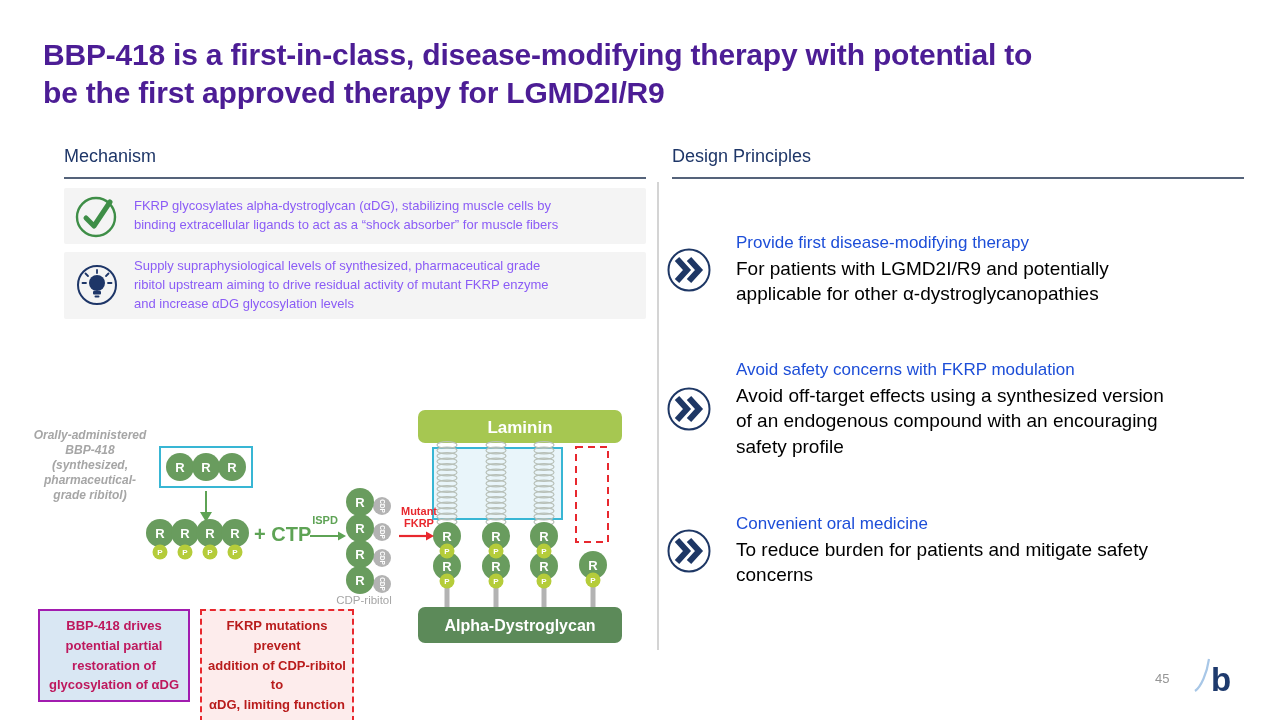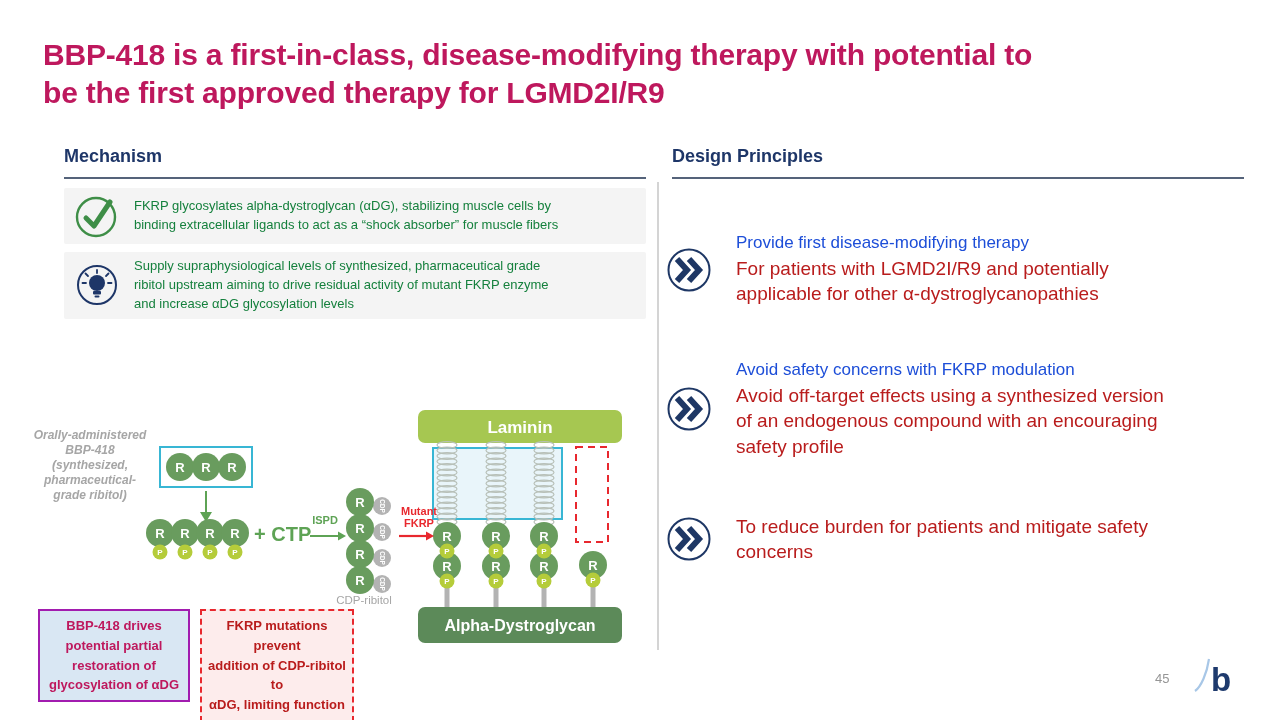--- a/index.html
+++ b/index.html
@@ -1,37 +1,37 @@
 <!DOCTYPE html>
 <html><head>
 <meta charset="utf-8">
 <style>
   * { margin:0; padding:0; box-sizing:border-box; }
   html,body { width:1280px; height:720px; }
   body { font-family:"Liberation Sans", sans-serif; background:#ffffff; position:relative; overflow:hidden; }
   .abs { position:absolute; }
 
   .title { left:43px; top:36px; width:1200px; font-size:30px; font-weight:bold;
-           color:#be185d; line-height:1.28; white-space:pre-line; letter-spacing:-0.2px; }
-
-  .col-head { font-size:18px; font-weight:bold; color:#1e3668; }
+           color:#4c1d95; line-height:1.28; white-space:pre-line; letter-spacing:-0.2px; }
+
+  .col-head { font-size:18px; font-weight:normal; color:#1e3668; }
   .rule { height:2px; background:#55637a; }
 
   .mech-list { left:64px; top:188px; width:582px; }
   .mech-row { display:flex; align-items:center; gap:14px; background:#f4f4f4;
               padding:5px 8px 5px 10px; margin-bottom:8px; border-radius:2px; }
   .mech-row svg { flex:0 0 46px; }
-  .mech-text { font-size:13px; color:#15803d; line-height:1.45; white-space:pre-line; }
+  .mech-text { font-size:13px; color:#8b5cf6; line-height:1.45; white-space:pre-line; }
 
   .divider { left:657px; top:182px; width:2px; height:468px; background:#d4d4d4; }
 
   .dp-item { left:666px; display:flex; align-items:center; }
   .dp-item svg { flex:0 0 46px; margin-right:24px; }
   .dp-title { font-size:17px; font-weight:normal; color:#1d4ed8; margin-bottom:3px; }
-  .dp-body { font-size:19px; color:#b91c1c; line-height:1.33; white-space:pre-line; width:534px; }
+  .dp-body { font-size:19px; color:#000000; line-height:1.33; white-space:pre-line; width:534px; }
 
   .diagram { left:30px; top:395px; width:630px; height:325px; }
 
   .oral-label { left:22px; top:428px; width:136px; text-align:center; font-size:12px;
                 font-weight:bold; color:#a6a6a6; line-height:15px; white-space:pre-line;font-style:italic; }
 
   .callout { text-align:center; font-weight:bold; font-size:13px; line-height:1.52;
              white-space:pre-line; padding:5px 2px; }
   .callout.blue { left:38px; top:609px; width:152px; background:#d9e7f3;
                   border:2px solid #a21caf; color:#be185d; }
@@ -109,20 +109,21 @@
     </div>
   </div>
 
   <div class="abs dp-item" style="top:514px;">
     <svg width="46" height="46" viewBox="0 0 46 46">
       <circle cx="23" cy="23" r="20.5" fill="#ffffff" stroke="#1e3765" stroke-width="2"></circle>
       <path d="M11 12 L21 23 L11 34" fill="none" stroke="#1e3765" stroke-width="6"></path>
       <path d="M23 12 L33 23 L23 34" fill="none" stroke="#1e3765" stroke-width="6"></path>
     </svg>
     <div>
+      <div class="dp-title">Convenient oral medicine</div>
       <div class="dp-body">To reduce burden for patients and mitigate safety
 concerns</div>
     </div>
   </div>
 
   <svg class="abs diagram" width="630" height="325" viewBox="0 0 630 325">
     <defs>
       <g id="coil" stroke="#b8c0b8" stroke-width="1.2" fill="none">
         <ellipse cx="0" cy="50" rx="10" ry="3.3"></ellipse>
           <ellipse cx="0" cy="55.5" rx="10" ry="3.3"></ellipse>

